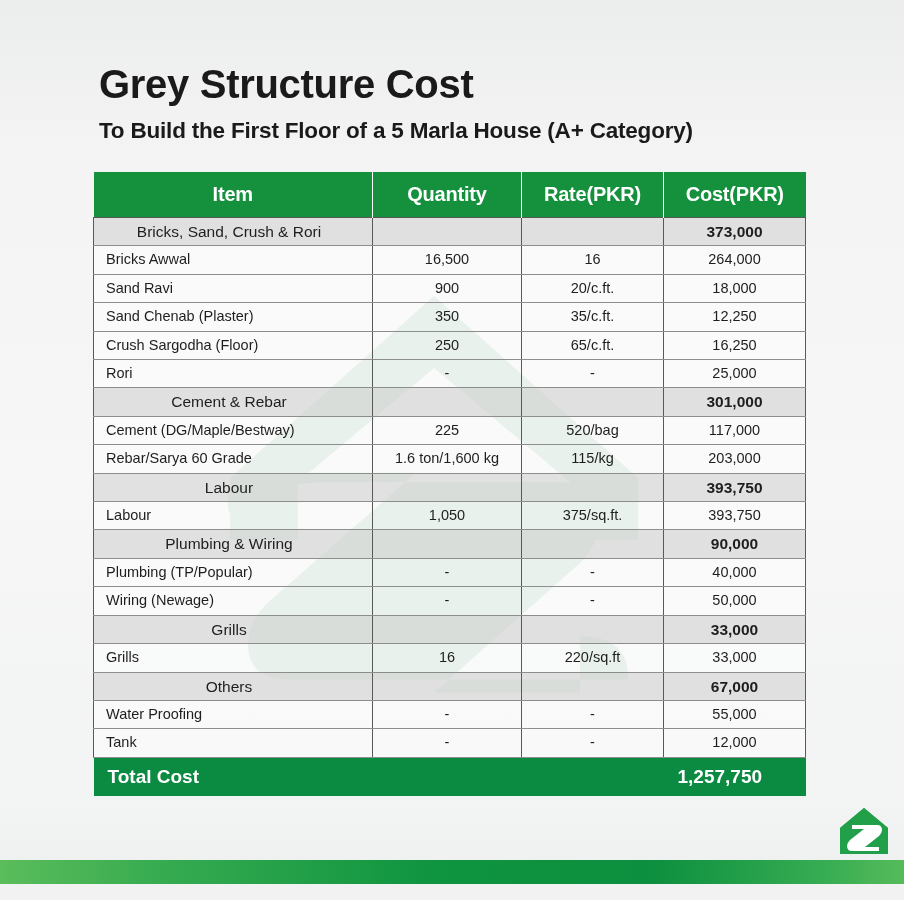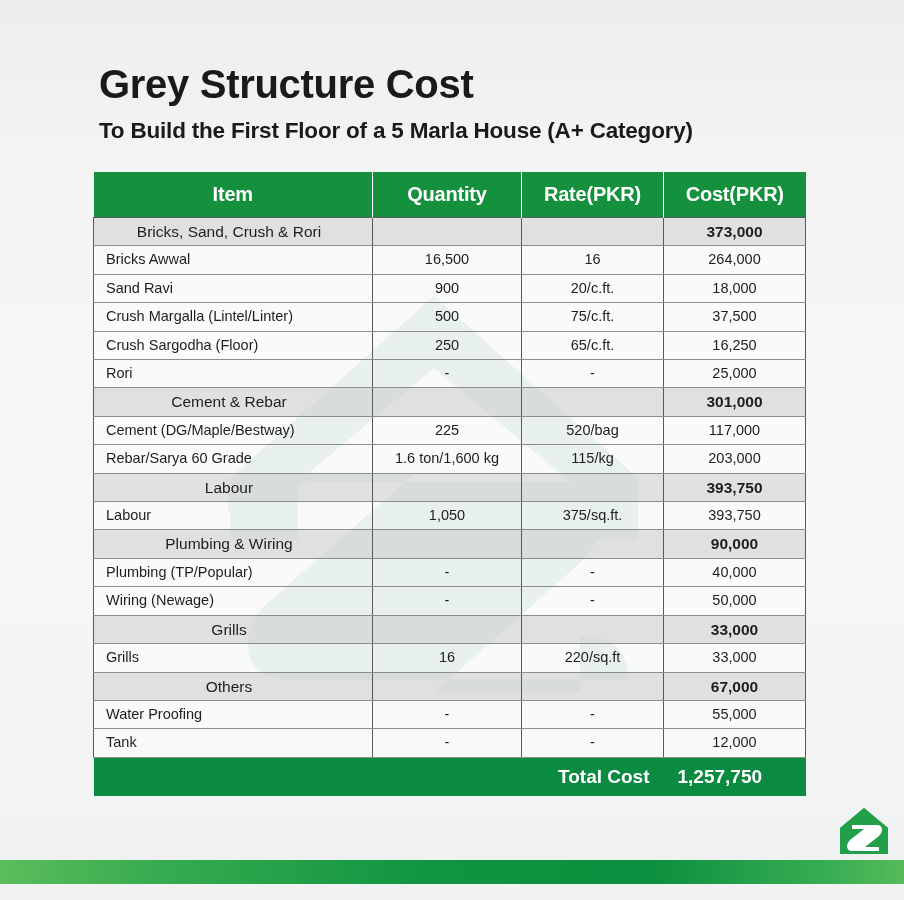--- a/index.html
+++ b/index.html
@@ -145,21 +145,21 @@
   
   tfoot td {
     background: #0b8a42;
     color: #ffffff;
     font-weight: bold;
     font-size: 19px;
     height: 38px;
     padding: 0 14px;
     border: none;
   }
-  tfoot td.total-label { text-align: right; }
+  tfoot td.total-label { text-align: left; }
   tfoot td.total-value { text-align: left; }
 
   
   .corner-logo {
     position: absolute;
     right: 14px;
     bottom: 28px;
     width: 52px;
     height: 50px;
     z-index: 5;
@@ -235,24 +235,24 @@
             <td class="num-cell rate-cell">16</td>
             <td class="num-cell cost-cell">264,000</td>
           </tr>
           <tr class="detail-row">
             <td class="item-cell">Sand Ravi</td>
             <td class="num-cell qty-cell">900</td>
             <td class="num-cell rate-cell">20/c.ft.</td>
             <td class="num-cell cost-cell">18,000</td>
           </tr>
           <tr class="detail-row">
-            <td class="item-cell">Crush Margalla (Lintel/Linter)</td>
-            <td class="num-cell qty-cell">500</td>
-            <td class="num-cell rate-cell">75/c.ft.</td>
-            <td class="num-cell cost-cell">37,500</td>
+            <td class="item-cell">Sand Chenab (Plaster)</td>
+            <td class="num-cell qty-cell">350</td>
+            <td class="num-cell rate-cell">35/c.ft.</td>
+            <td class="num-cell cost-cell">12,250</td>
           </tr>
           <tr class="detail-row">
             <td class="item-cell">Crush Sargodha (Floor)</td>
             <td class="num-cell qty-cell">250</td>
             <td class="num-cell rate-cell">65/c.ft.</td>
             <td class="num-cell cost-cell">16,250</td>
           </tr>
           <tr class="detail-row">
             <td class="item-cell">Rori</td>
             <td class="num-cell qty-cell">-</td>

